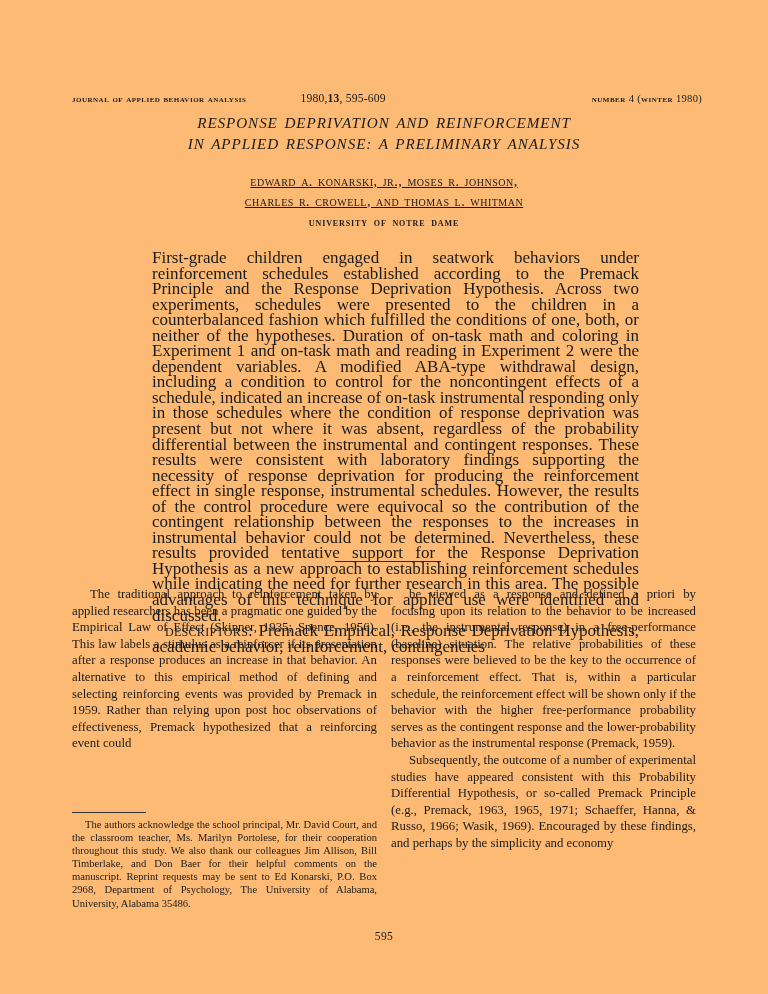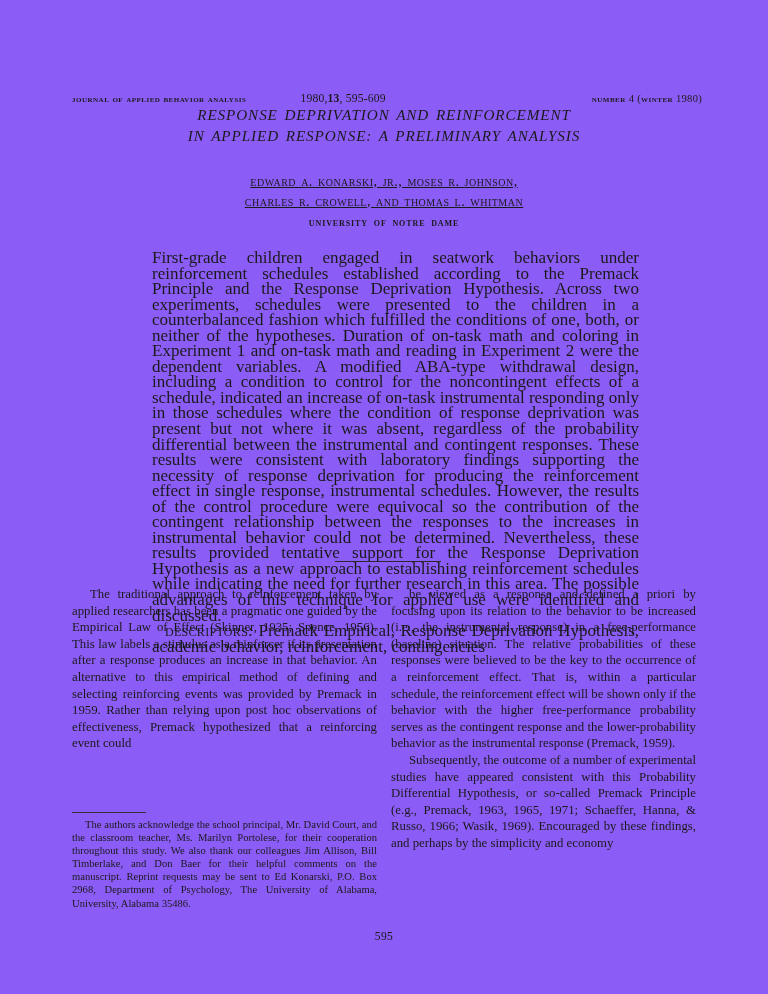--- a/index.html
+++ b/index.html
@@ -13,21 +13,21 @@
     font-family: "Liberation Serif", "DejaVu Serif", serif;
     color: #1a1a1a;
     position: relative;
     overflow: hidden;
   }
   .page {
     position: absolute;
     left: 0; top: 0;
     width: 768px;
     height: 994px;
-    background: #8b5cf6;
+    background: #fdba74;
   }
 
   
   .running-head {
     position: absolute;
     left: 72px;
     top: 92px;
     width: 630px;
     display: flex;
     align-items: baseline;
@@ -59,21 +59,21 @@
     font-variant: small-caps;
     text-transform: lowercase;
     font-weight: 600;
     letter-spacing: 0.5px;
   }
 
   
   .title-block {
     position: absolute;
     left: 72px;
-    top: 104px;
+    top: 112px;
     width: 624px;
     text-align: center;
   }
   .title-line {
     font-style: italic;
     font-size: 15.2px;
     letter-spacing: 0.9px;
     line-height: 21px;
     word-spacing: 2px;
   }

